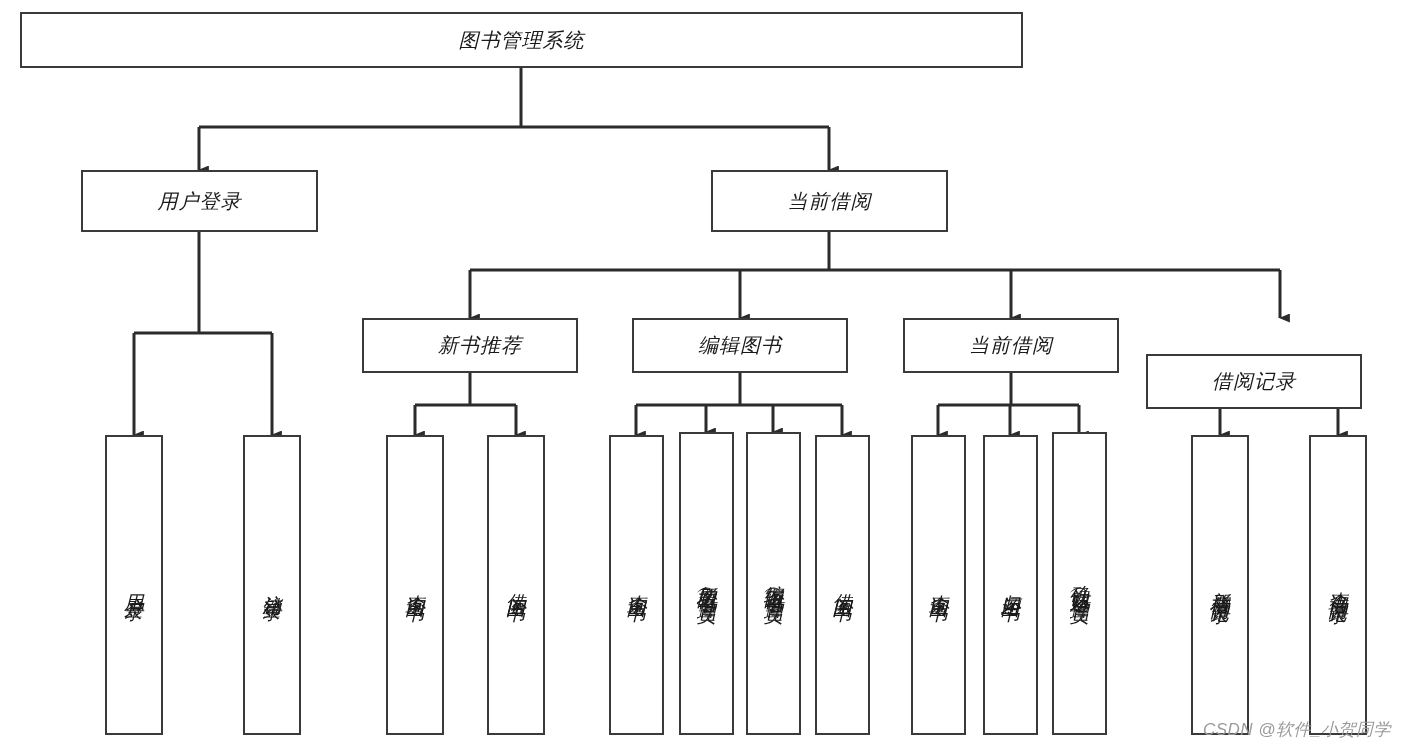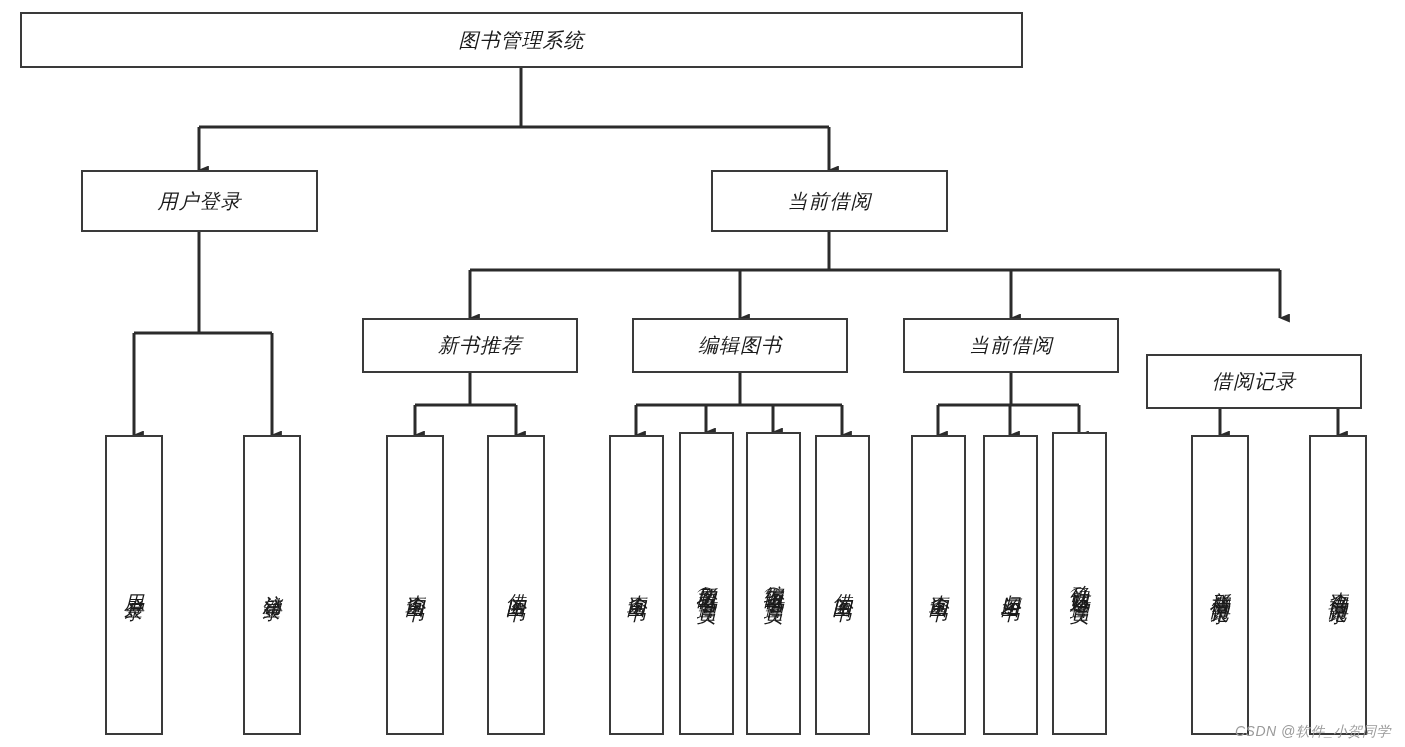--- a/index.html
+++ b/index.html
@@ -52,21 +52,21 @@
     text-orientation: upright;
     font-size: 19px;
     letter-spacing: 3px;
     line-height: 1;
     white-space: nowrap;
   }
   .watermark {
     position: absolute;
     right: 14px;
     bottom: 6px;
-    font-size: 14px;
+    font-size: 17px;
     color: #9a9a9a;
     letter-spacing: 0.5px;
     white-space: nowrap;
     pointer-events: none;
   }
 </style>
 </head>
 <body>
 
 <div id="diagram-root">

